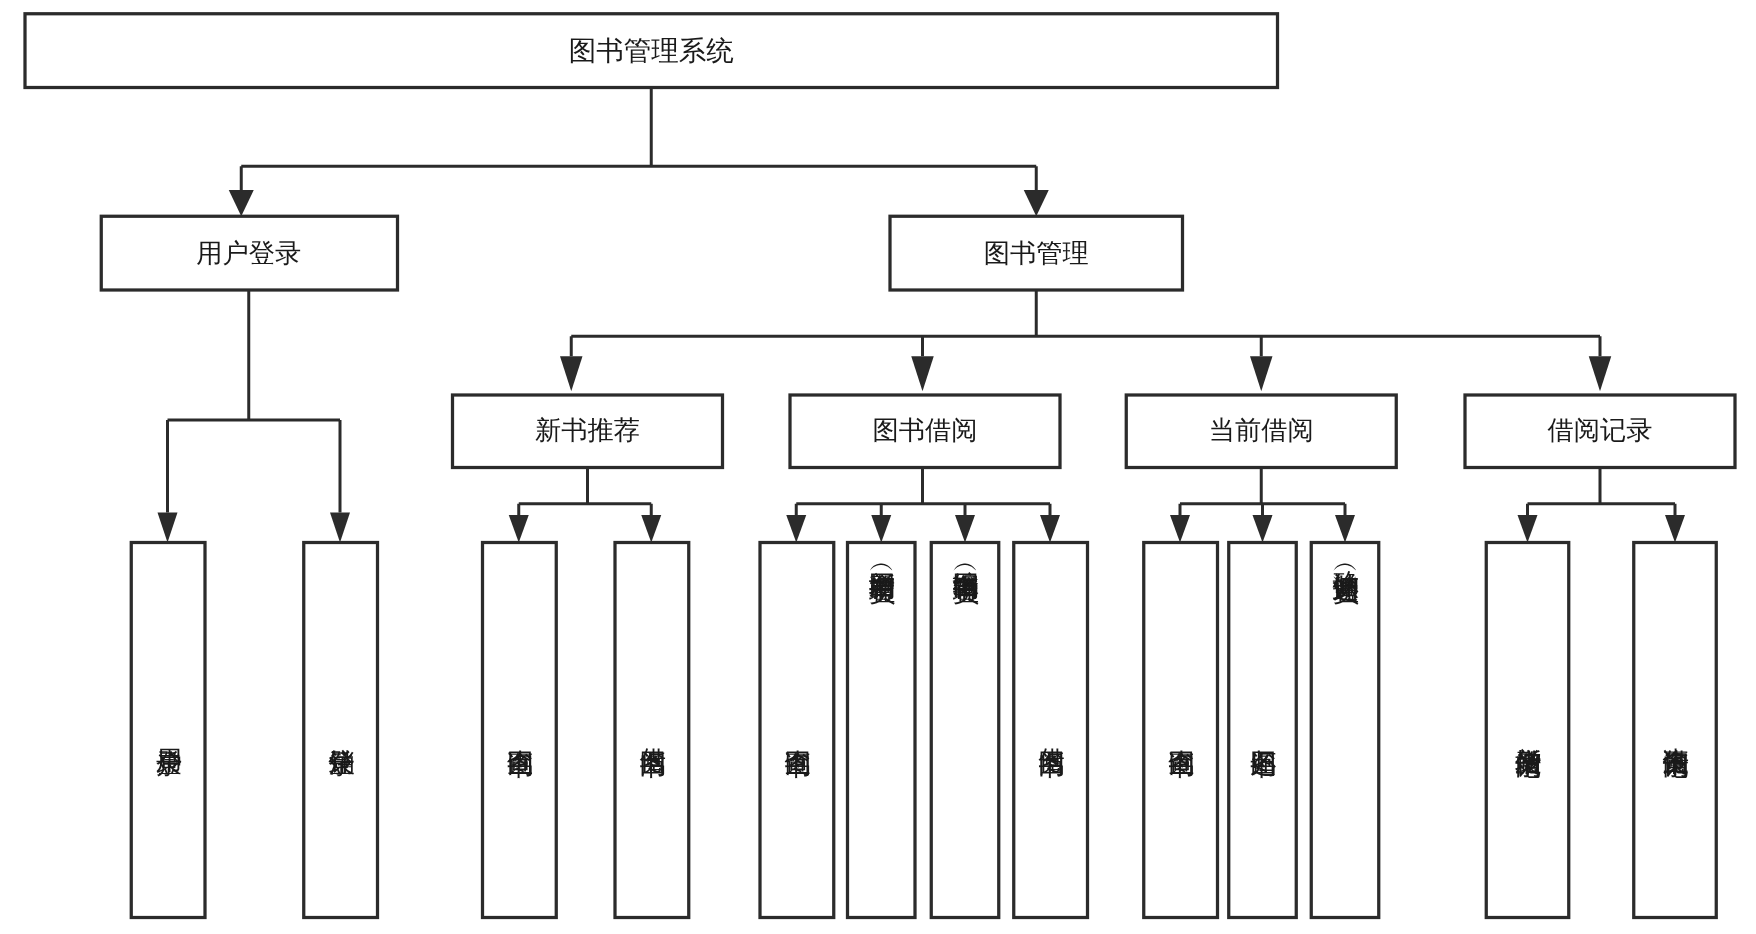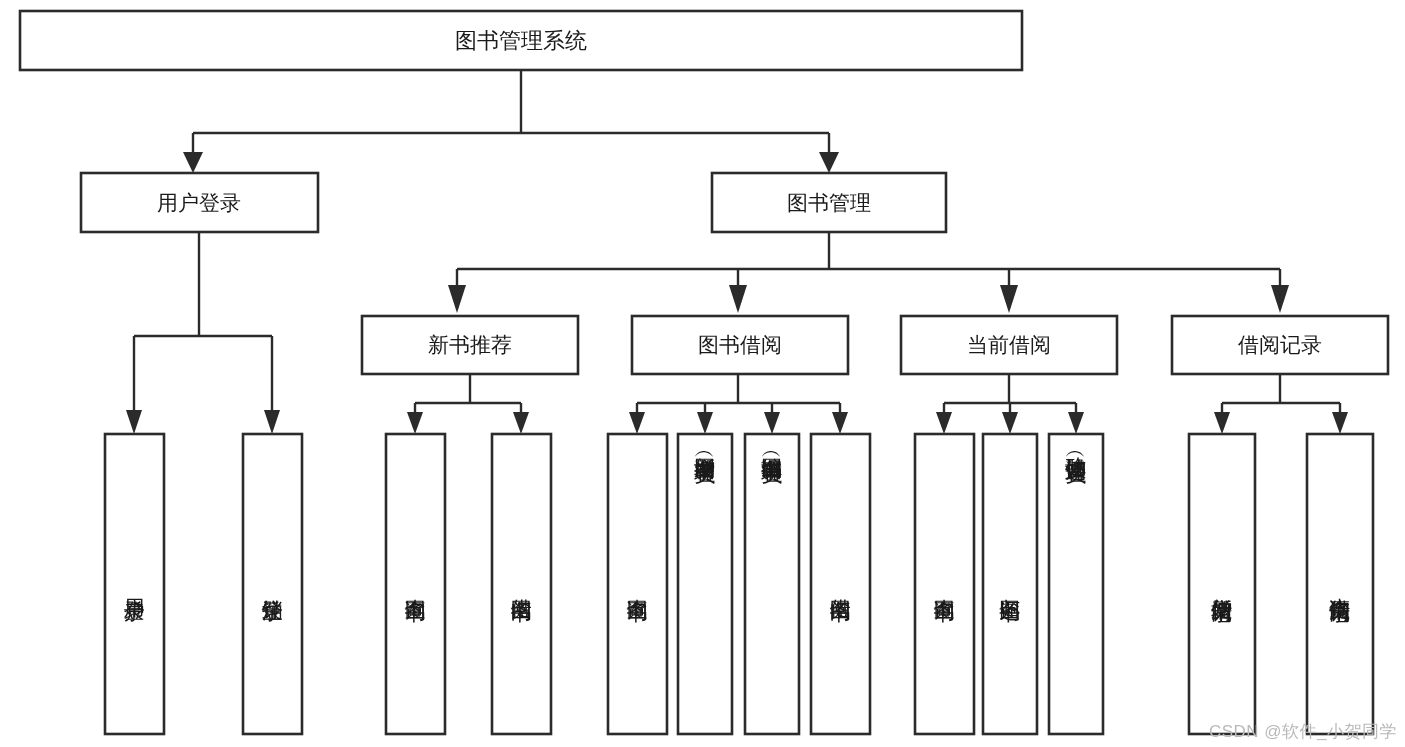--- a/index.html
+++ b/index.html
@@ -250,14 +250,13 @@
     <span class="leaf-label" style="margin-top:6px;">确认归还（管理员）</span>
   </div>
 
   <div class="leaf-label-wrap" style="left:1189px; top:434px; width:66px; height:300px;">
     <span class="leaf-label">新增借阅记录</span>
   </div>
   <div class="leaf-label-wrap" style="left:1307px; top:434px; width:66px; height:300px;">
     <span class="leaf-label">查询借阅记录</span>
   </div>
 
-  <div class="watermark">CSDN @软件_小贺同学</div>
 </div>
 
 </body></html>

